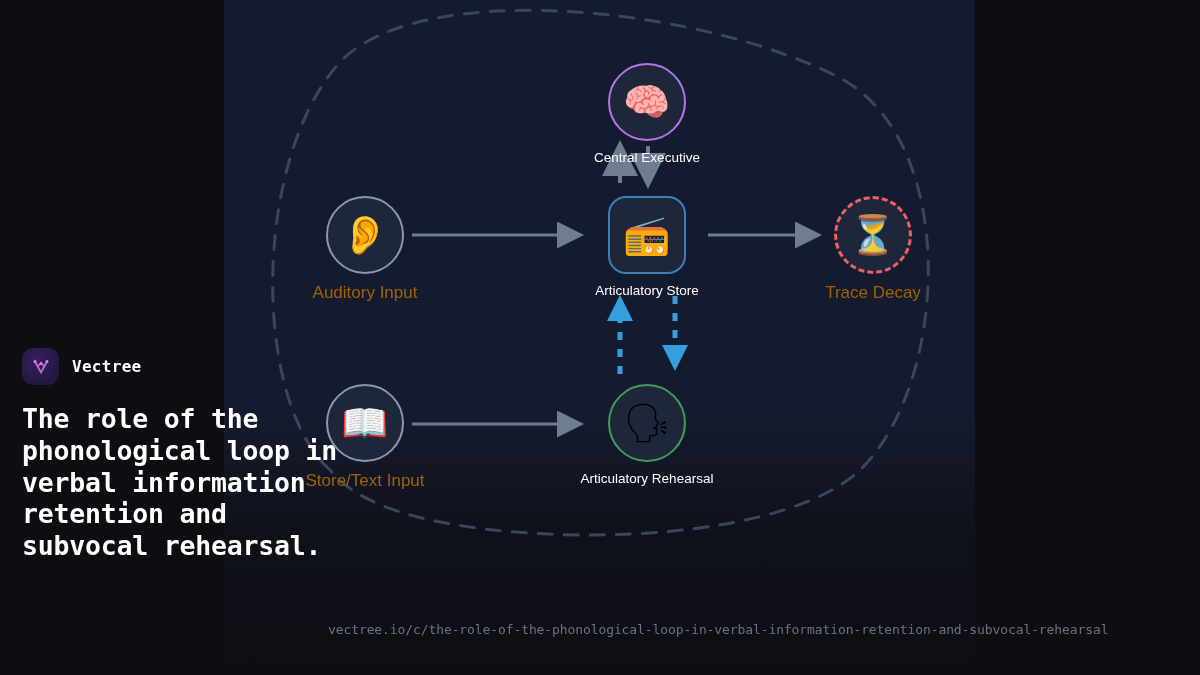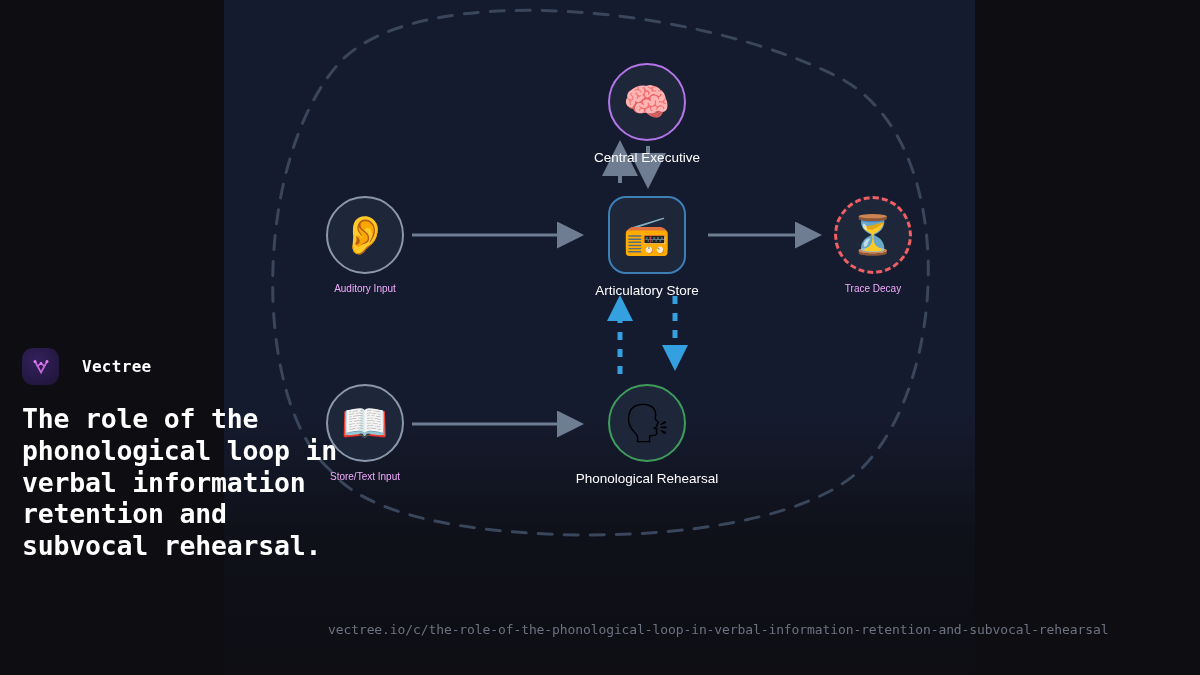--- a/index.html
+++ b/index.html
@@ -45,39 +45,39 @@
   }
   .shape.circle { border-radius:50%; }
   .shape.rounded { border-radius:18px; }
   .shape.b-gray   { border:2px solid #8b97ab; }
   .shape.b-purple { border:2.5px solid #b475e8; }
   .shape.b-blue   { border:2.5px solid #3c7fb4; }
   .shape.b-green  { border:2.5px solid #3f9d5c; }
   .shape.b-reddash{ border:3px dashed #ef5f63; background:#1e2639; }
   .node .label {
     margin-top:9px;
-    font-size:10px;
-    color:#f0abfc;
+    font-size:17px;
+    color:#a16207;
     white-space:nowrap;
     text-align:center;
   }
   .node .label.strong { font-weight:normal; color:#ffffff; font-size:13.5px; }
 
   
   #node-auditory      { left:285px;  top:196px; }
   #node-visual        { left:285px;  top:384px; }
   #node-store         { left:567px;  top:196px; }
   #node-executive     { left:567px;  top:63px;  }
   #node-rehearsal     { left:567px;  top:384px; }
   #node-decay         { left:793px;  top:196px; }
 
   
   #brand {
     position:absolute; left:22px; top:348px;
-    display:flex; align-items:center; gap:23px;
+    display:flex; align-items:center; gap:13px;
     z-index:6;
   }
   #brand-mark {
     width:37px; height:37px; border-radius:11px;
     background:radial-gradient(circle at 40% 35%, #33215c 0%, #241842 70%, #1d1436 100%);
     display:flex; align-items:center; justify-content:center;
   }
   #brand-name {
     color:#ffffff; font-size:16px; font-weight:bold;
     font-family:"DejaVu Sans Mono", monospace;
@@ -156,21 +156,21 @@
     <div class="label strong">Central Executive</div>
   </div>
 
   <div class="node" id="node-store">
     <div class="shape rounded b-blue">📻</div>
     <div class="label strong">Articulatory Store</div>
   </div>
 
   <div class="node" id="node-rehearsal">
     <div class="shape circle b-green">🗣</div>
-    <div class="label strong">Phonological Rehearsal</div>
+    <div class="label strong">Articulatory Rehearsal</div>
   </div>
 
   <div class="node" id="node-decay">
     <div class="shape circle b-reddash">⏳</div>
     <div class="label">Trace Decay</div>
   </div>
 
   <div id="brand">
     <div id="brand-mark">
       <svg width="22" height="22" viewBox="0 0 22 22" xmlns="http://www.w3.org/2000/svg">

